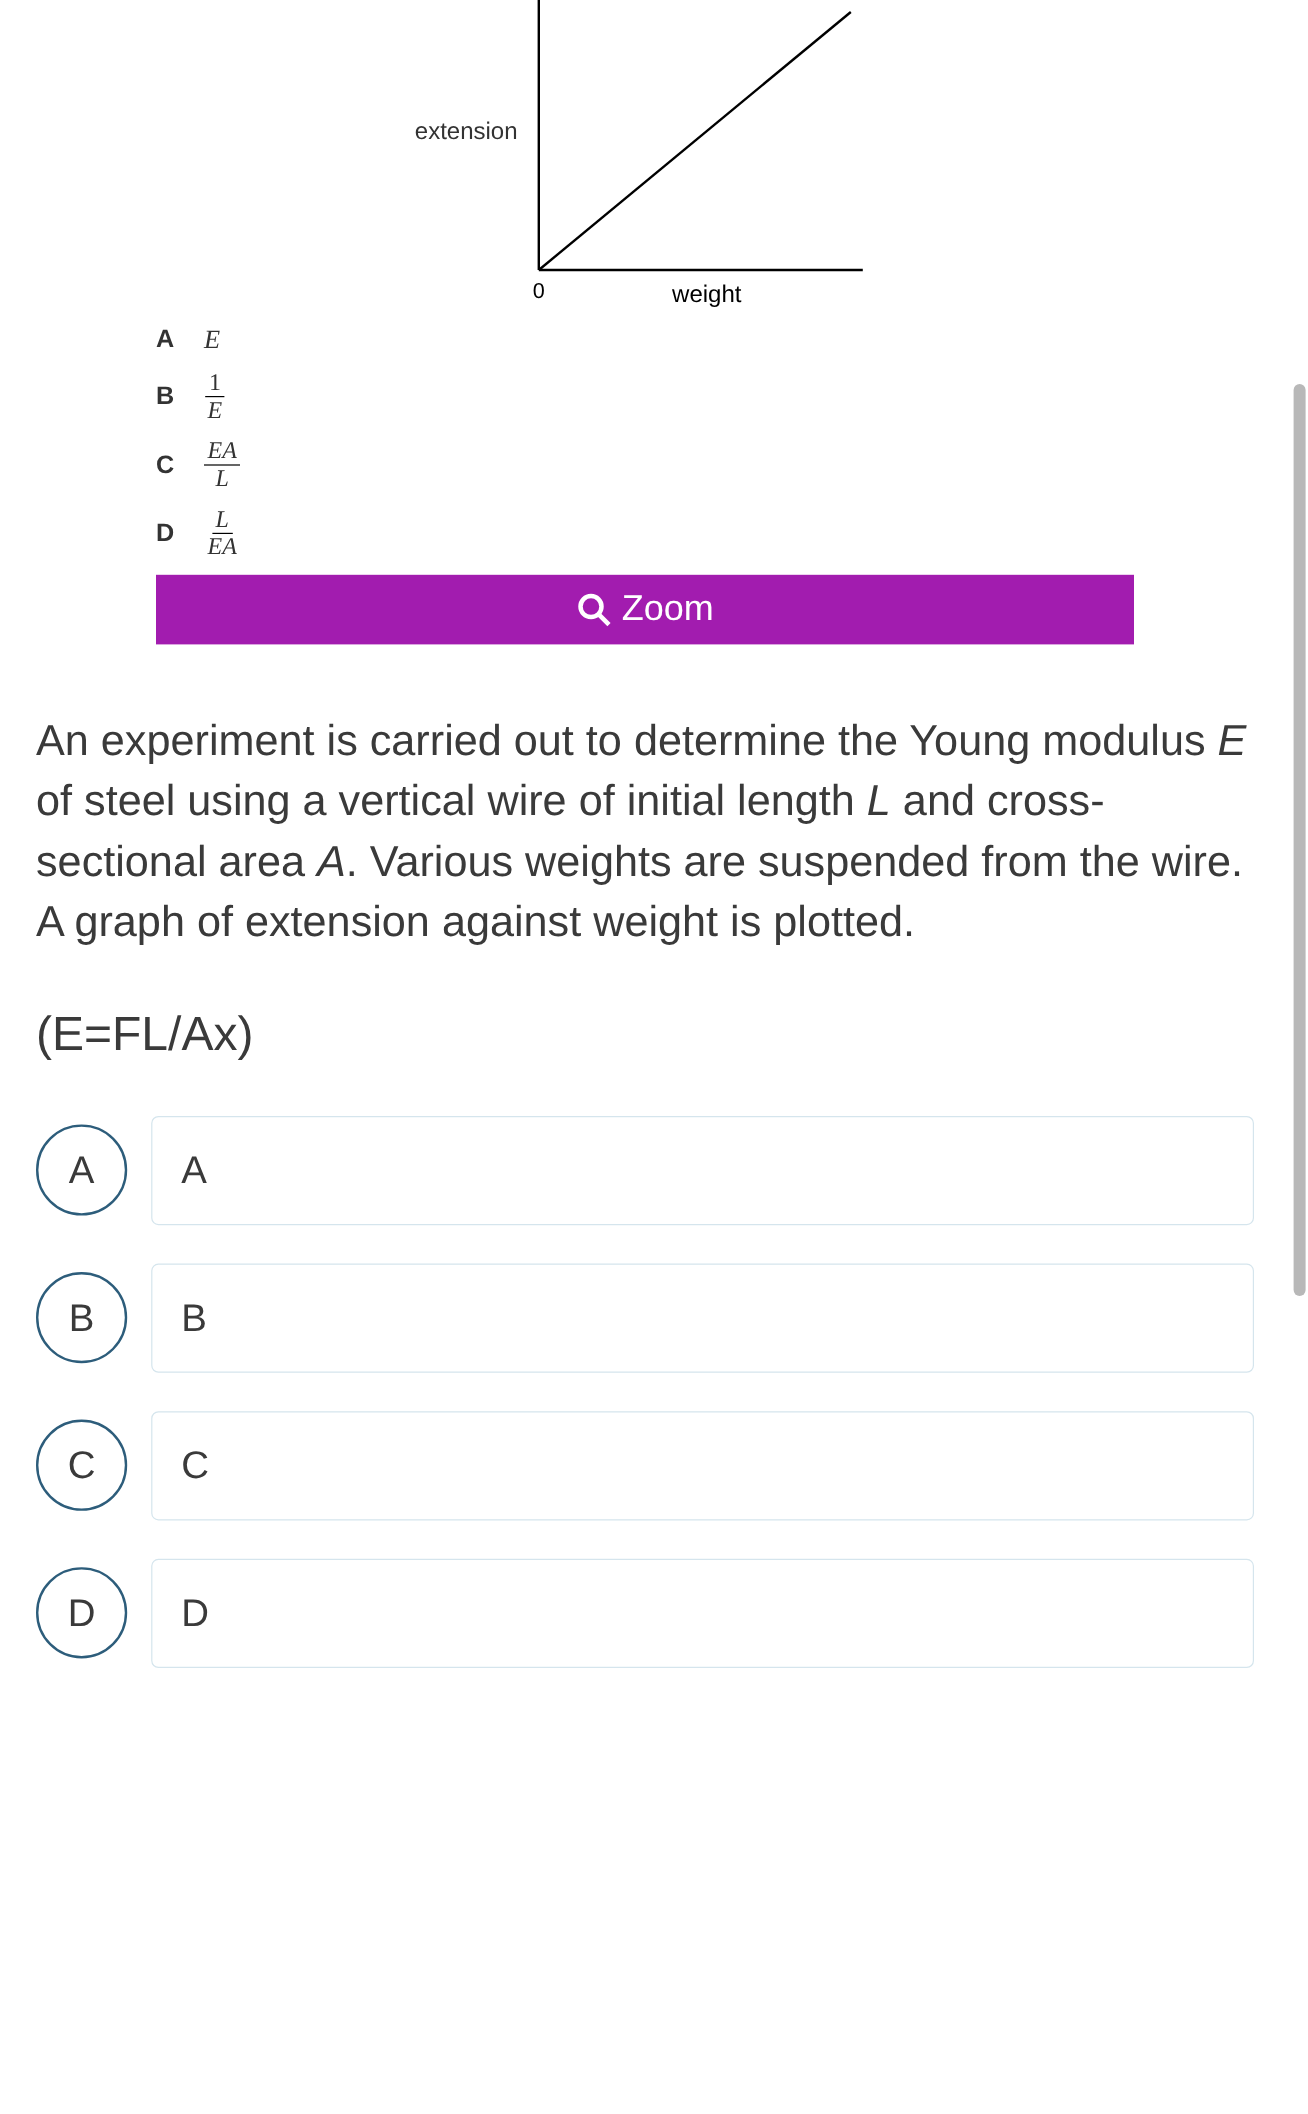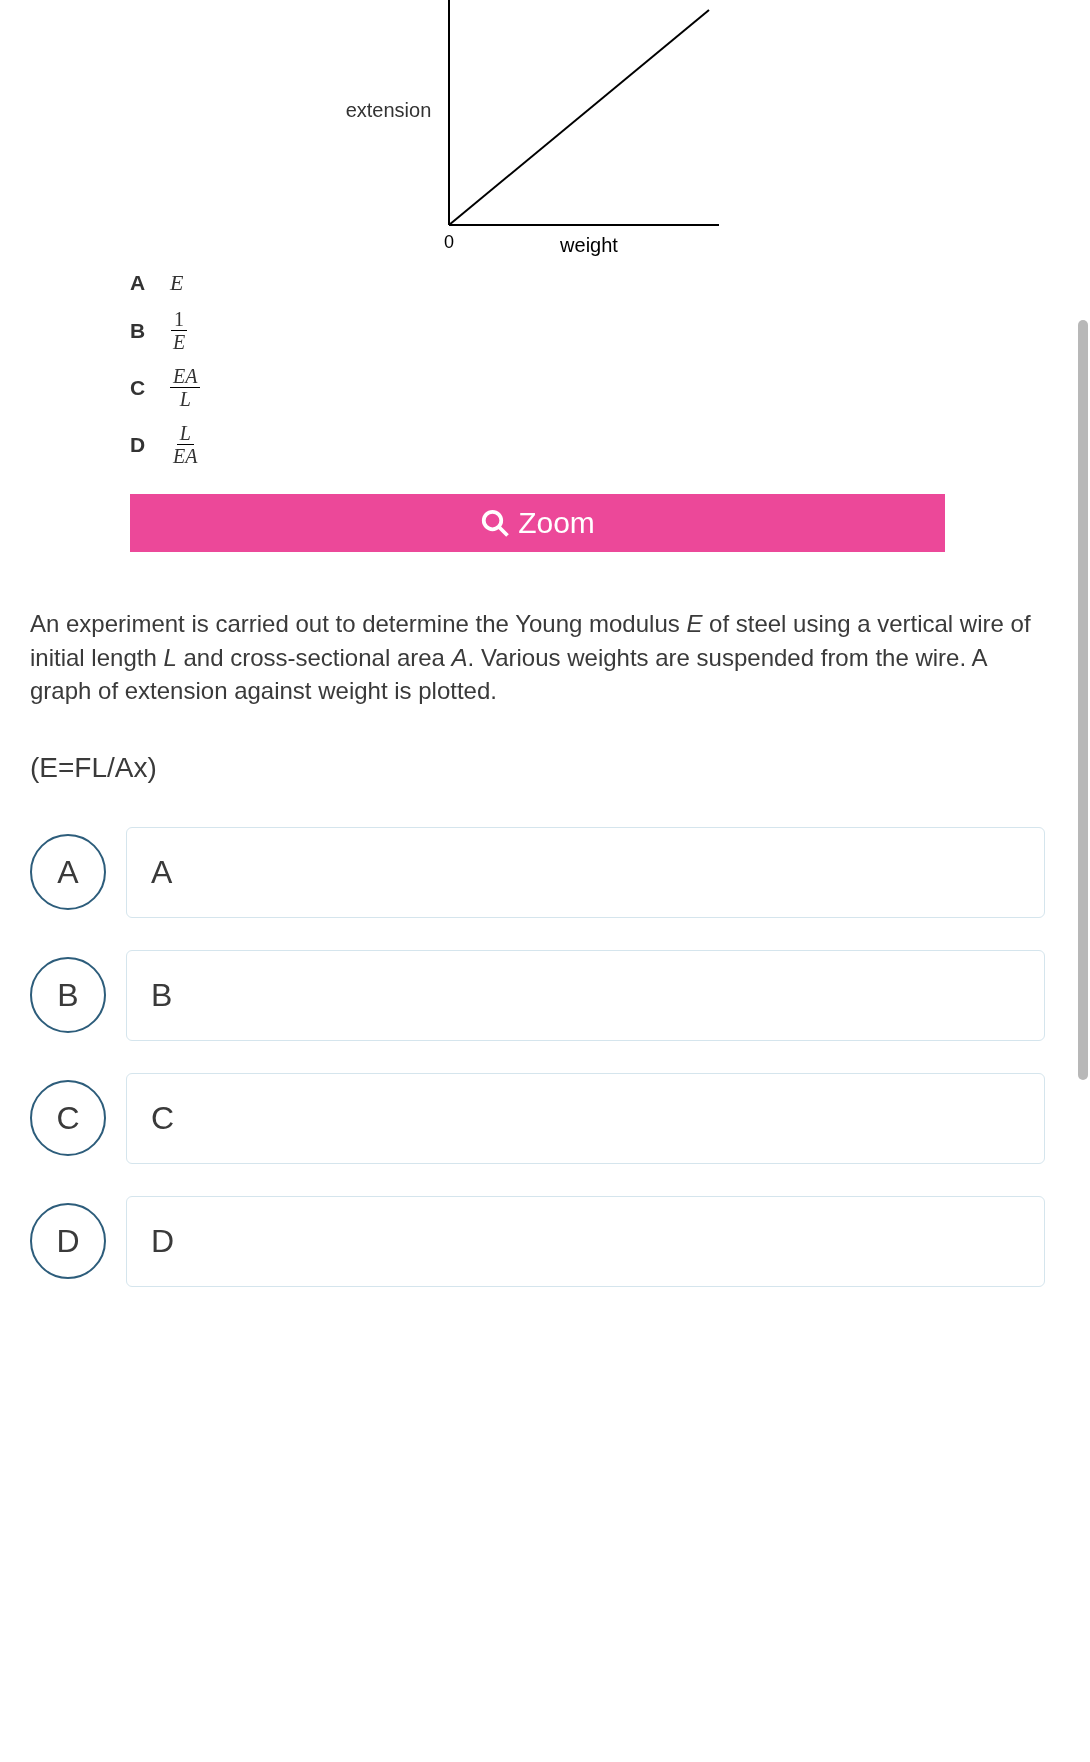--- a/index.html
+++ b/index.html
@@ -85,50 +85,50 @@
     
     .fraction .den {
       padding: 0 3px;
     }
     
     .fraction .numtext {
       font-style: normal;
     }
     
     .zoom-button {
-      background: #ec4899;
+      background: #a21caf;
       color: #ffffff;
       font-size: 30px;
       padding: 12px 0;
       width: 100%;
       cursor: pointer;
       display: flex;
       align-items: center;
       justify-content: center;
       gap: 8px;
-      margin-top: 27px;
+      margin-top: 12px;
     }
     
     .zoom-icon {
       display: inline-flex;
     }
     
     .question-body {
       margin-top: 55px;
     }
     
     .question-text {
-      font-size: 24px;
+      font-size: 36px;
       line-height: 1.4;
       color: #3a3a3a;
       margin-bottom: 40px;
     }
     
     .question-formula {
-      font-size: 28px;
+      font-size: 40px;
       line-height: 1.4;
       color: #3a3a3a;
       margin-bottom: 40px;
     }
     
     .italic {
       font-style: italic;
     }
     
     .answer-options {

